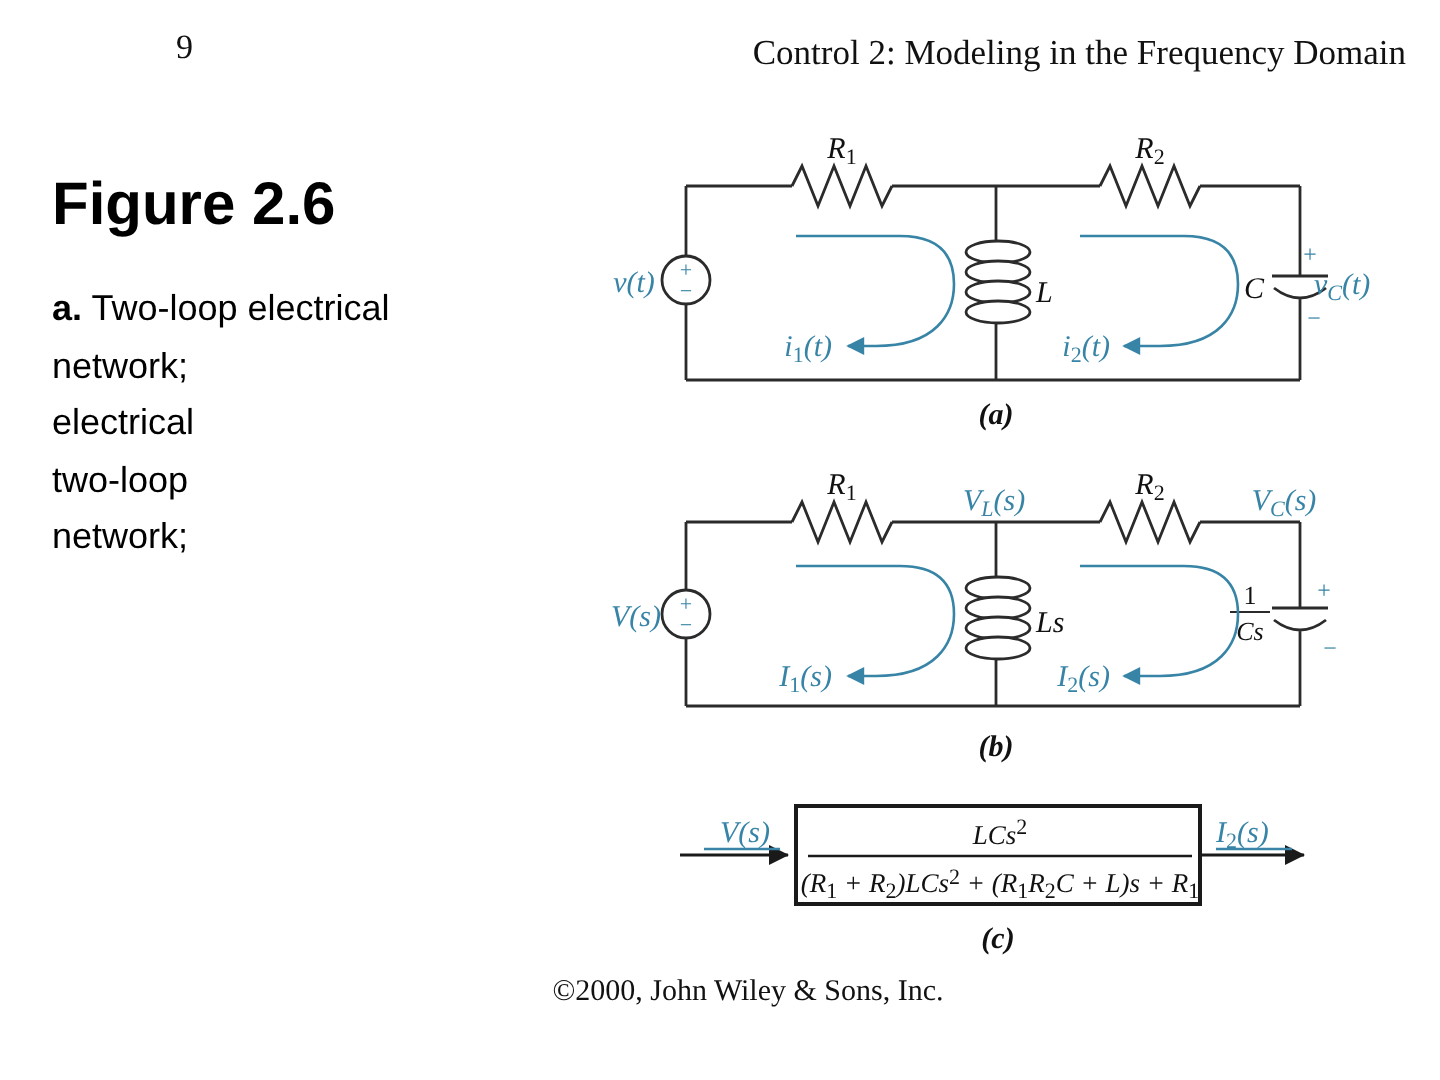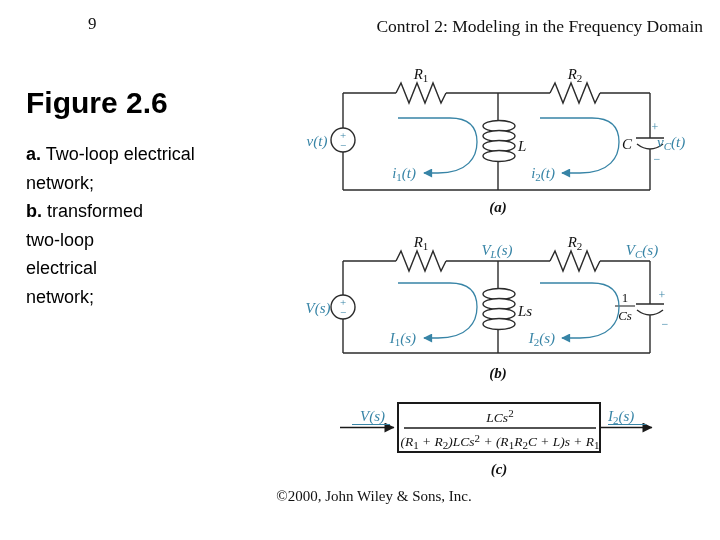--- a/index.html
+++ b/index.html
@@ -44,23 +44,22 @@
 
 <div class="slide">
 
   <div class="hdr-num">9</div>
   <div class="hdr-title">Control 2: Modeling in the Frequency Domain</div>
 
   <div class="sidebar">
     <h1>Figure 2.6</h1>
     <div class="cap-line"><span class="b">a.</span><span> Two-loop electrical</span></div>
     <div class="cap-line"><span class="b"></span><span>network;</span></div>
-    <div class="cap-line"><span class="b">b.</span><span> transformed</span></div>
+    <div class="cap-line"><span class="b"></span><span>electrical</span></div>
     <div class="cap-line"><span class="b"></span><span>two-loop</span></div>
-    <div class="cap-line"><span class="b"></span><span>electrical</span></div>
     <div class="cap-line"><span class="b"></span><span>network;</span></div>
   </div>
 
   <svg class="cir" style="left:300px;top:62px" width="400" height="160" viewBox="0 0 400 160">
     <defs>
       <marker id="arwBlue" viewBox="0 0 10 10" refX="9" refY="5" markerWidth="10" markerHeight="9" orient="auto" markerUnits="userSpaceOnUse">
         <path d="M0 0 L10 5 L0 10 z" fill="#3784a6"></path>
       </marker>
       <marker id="arwBlack" viewBox="0 0 10 10" refX="9.5" refY="5" markerWidth="13" markerHeight="10" orient="auto" markerUnits="userSpaceOnUse">
         <path d="M0 0 L10 5 L0 10 z" fill="#1a1a1a"></path>

